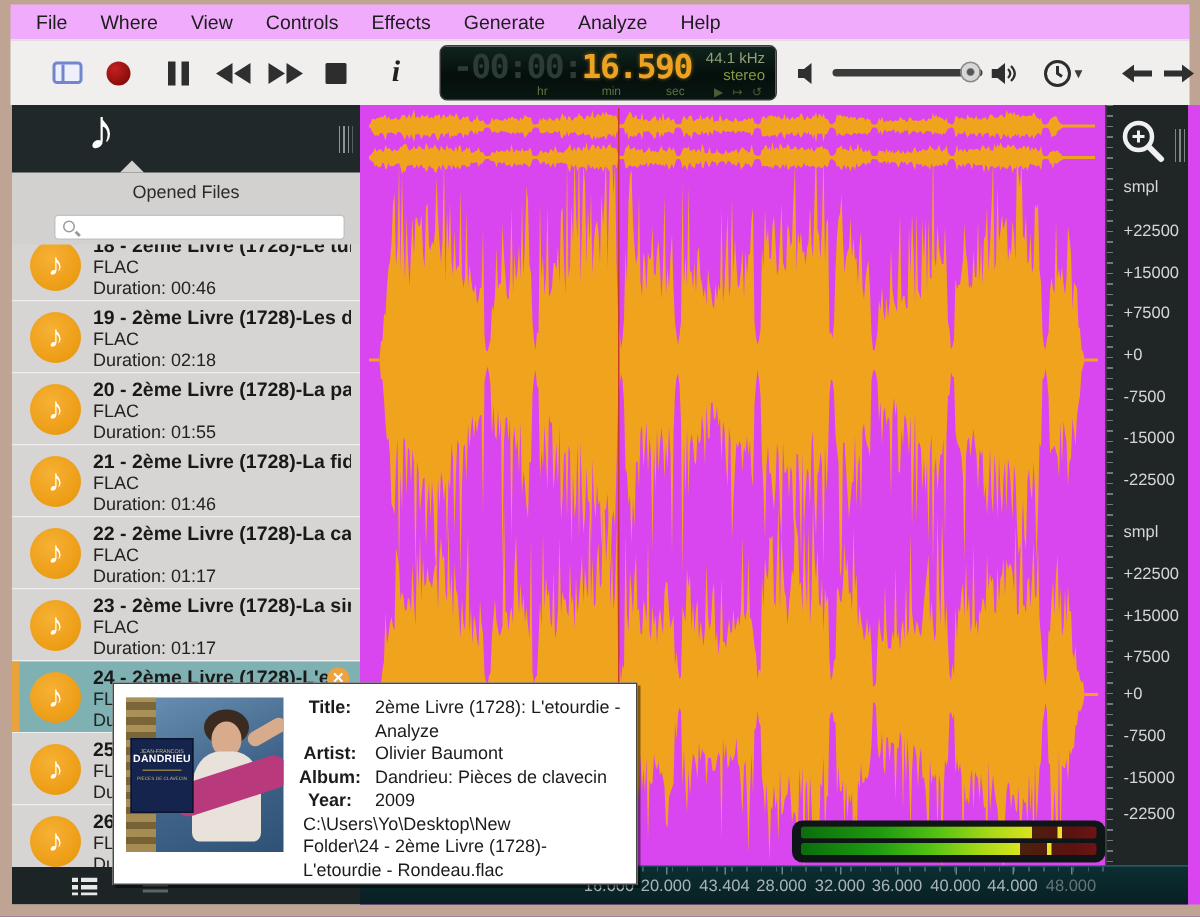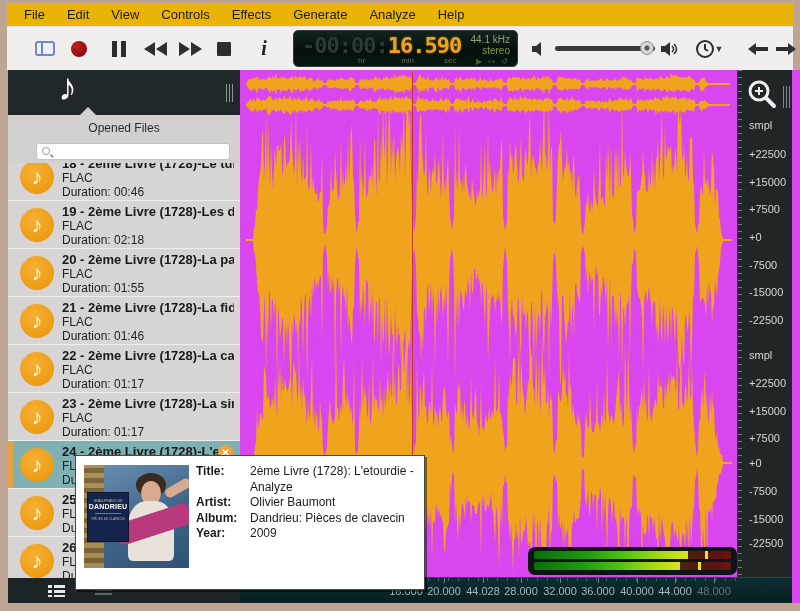--- a/index.html
+++ b/index.html
@@ -1,20 +1,20 @@
 <!DOCTYPE html>
 <html><head>
 <meta charset="utf-8">
 <style>
   html,body{margin:0;padding:0;background:#888;}
   .win{position:relative;width:800px;height:611px;background:#bfa493;font-family:"Liberation Sans",sans-serif;overflow:hidden;box-sizing:border-box;}
   .win *{box-sizing:border-box;}
 
   
-  .menubar{position:absolute;left:7px;top:3px;width:786px;height:24px;background:#eab308;border-bottom:1px solid #e3e2e1;display:flex;align-items:center;padding-left:6px;}
+  .menubar{position:absolute;left:7px;top:3px;width:786px;height:24px;background:#f0abfc;border-bottom:1px solid #e3e2e1;display:flex;align-items:center;padding-left:6px;}
   .menu-item{font-size:13px;color:#1c1c1c;padding:0 11px;line-height:24px;cursor:default;}
 
   
   .toolbar{position:absolute;left:7px;top:27px;width:786px;height:43px;background:#f0efee;}
   .tb{position:absolute;top:0;height:43px;display:flex;align-items:center;justify-content:center;}
   .toggle-box{width:20px;height:15px;border:2px solid #7186cf;border-radius:3px;background:#eef1fb;}
   .toggle-box i{display:block;width:6px;height:100%;border-right:2px solid #7186cf;}
   .rec{width:16px;height:16px;border-radius:50%;background:radial-gradient(circle at 35% 30%,#c42020,#8c0d0d 70%);}
   .pausebars{display:flex;gap:4px;}
   .pausebars i{width:5px;height:16px;background:#2d2d2d;}
@@ -98,33 +98,33 @@
   .art-body{position:absolute;left:44px;top:36px;width:46px;height:60px;border-radius:40% 40% 10% 10%;background:#e8e2da;}
   .art-drape{position:absolute;left:30px;top:48px;width:80px;height:22px;background:#b93a7c;transform:rotate(-18deg);border-radius:10px;}
   .art-arm{position:absolute;left:80px;top:18px;width:28px;height:10px;background:#d8ab8c;transform:rotate(-30deg);border-radius:5px;}
   .plate{position:absolute;left:3px;top:27px;width:42px;height:50px;background:#15244d;border:1px solid #0c1530;text-align:center;color:#cdb97e;padding-top:5px;}
   .plate .p1{font-size:4px;transform:scale(.9);}
   .plate .p2{font-size:7px;color:#fff;font-weight:bold;letter-spacing:.2px;}
   .plate hr{border:none;border-top:1px solid #8a7a45;width:26px;margin:3px auto;}
   .plate .p3{font-size:3.5px;transform:scale(.9);}
   .tt-text{position:absolute;left:120px;top:8px;width:224px;font-size:12px;line-height:15.5px;color:#1b1b1b;}
   .tt-row{display:flex;}
-  .tt-lab{width:48px;text-align:left;font-weight:bold;flex:none;}
+  .tt-lab{width:48px;text-align:center;font-weight:bold;flex:none;}
   .tt-val{margin-left:6px;}
   .arr{fill:#2f2f2f;}
   .gl{stroke:#2d2d2d;}
 </style>
 </head>
 <body>
 
 <div class="win">
 
   <div class="menubar">
     <span class="menu-item">File</span>
-    <span class="menu-item">Edit</span>
+    <span class="menu-item">Where</span>
     <span class="menu-item">View</span>
     <span class="menu-item">Controls</span>
     <span class="menu-item">Effects</span>
     <span class="menu-item">Generate</span>
     <span class="menu-item">Analyze</span>
     <span class="menu-item">Help</span>
   </div>
 
   <div class="toolbar">
     <div class="tb" style="left:24px;width:28px;">
@@ -344,21 +344,21 @@
       <span class="slabel" style="top:473px">-22500</span>
     </div>
 
     <div class="timeline">
       <div class="tl-minor"></div>
       <span class="tl-tick" style="left:166px"></span>
         <span class="tl-label" style="left:166px">16.000</span>
       <span class="tl-tick" style="left:204px"></span>
         <span class="tl-label" style="left:204px">20.000</span>
       <span class="tl-tick" style="left:243px"></span>
-        <span class="tl-label" style="left:243px">44.028</span>
+        <span class="tl-label" style="left:243px">43.404</span>
       <span class="tl-tick" style="left:281px"></span>
         <span class="tl-label" style="left:281px">28.000</span>
       <span class="tl-tick" style="left:320px"></span>
         <span class="tl-label" style="left:320px">32.000</span>
       <span class="tl-tick" style="left:358px"></span>
         <span class="tl-label" style="left:358px">36.000</span>
       <span class="tl-tick" style="left:397px"></span>
         <span class="tl-label" style="left:397px">40.000</span>
       <span class="tl-tick" style="left:435px"></span>
         <span class="tl-label" style="left:435px">44.000</span>
@@ -402,17 +402,22 @@
             <div>Dandrieu: Pièces de clavecin</div>
           </span>
       </div>
       <div class="tt-row">
         <span class="tt-lab">Year:</span>
         <span class="tt-val">
             <div>2009</div>
           </span>
       </div>
       <div class="tt-row">
+        <span class="tt-val">
+            <div>C:\Users\Yo\Desktop\New</div>
+            <div>Folder\24 - 2ème Livre (1728)-</div>
+            <div>L'etourdie - Rondeau.flac</div>
+          </span>
       </div>
     </div>
   </div>
 
 </div>
 
 </body></html>

